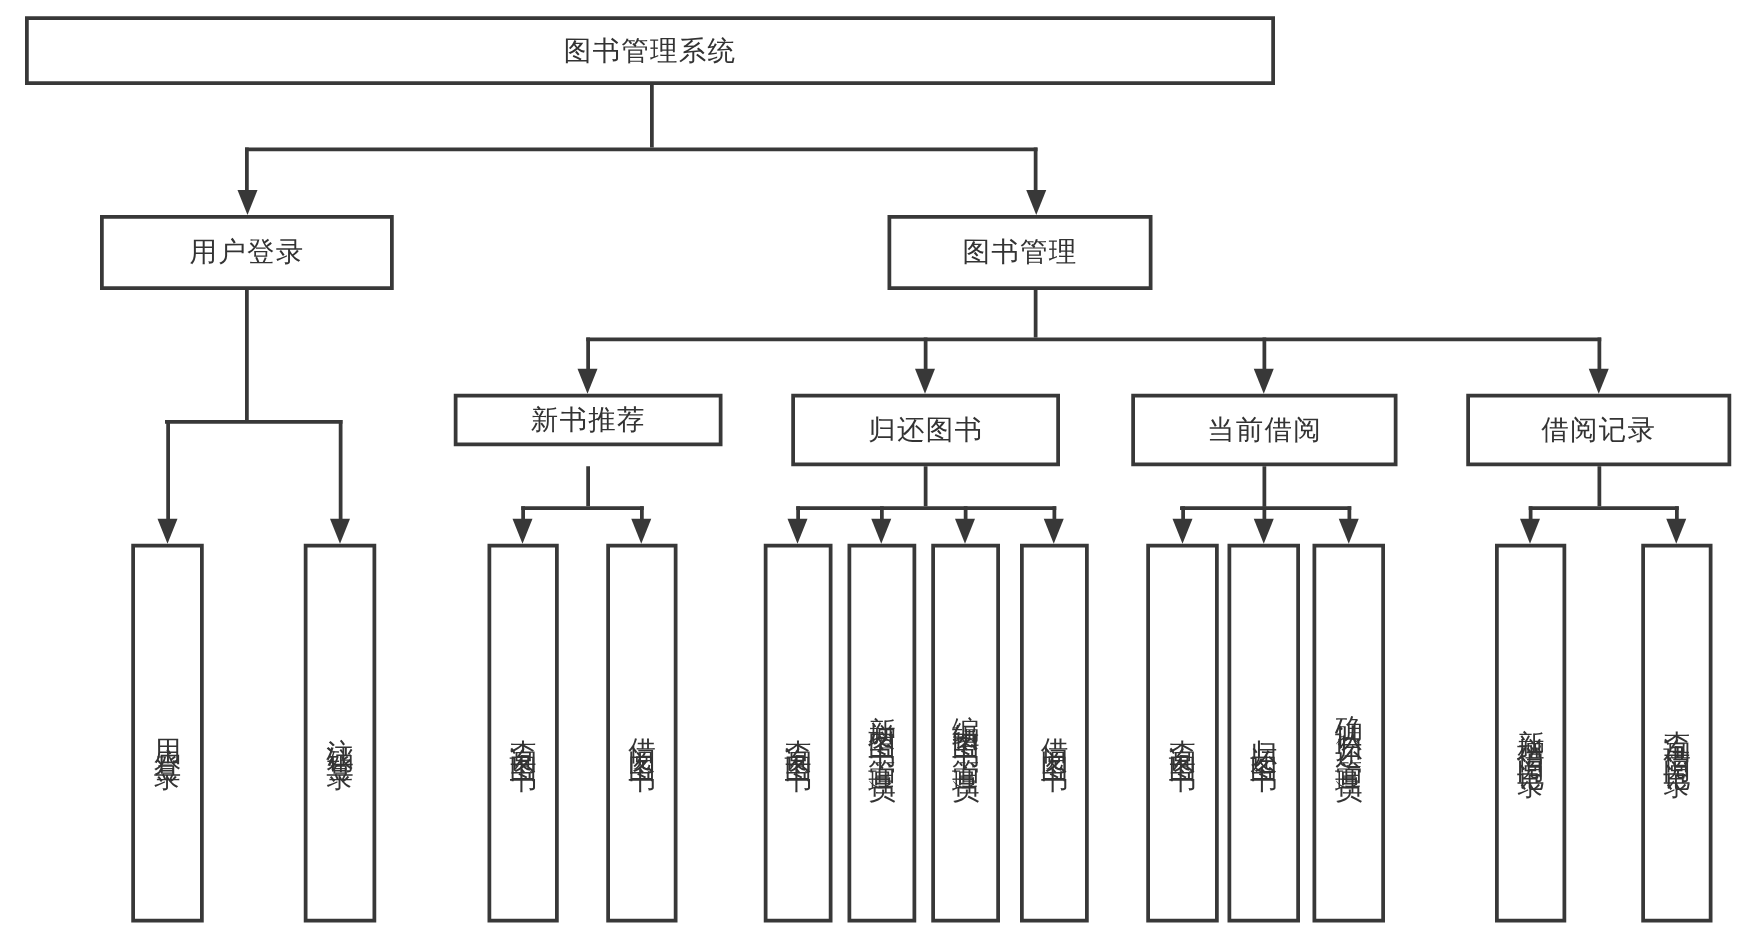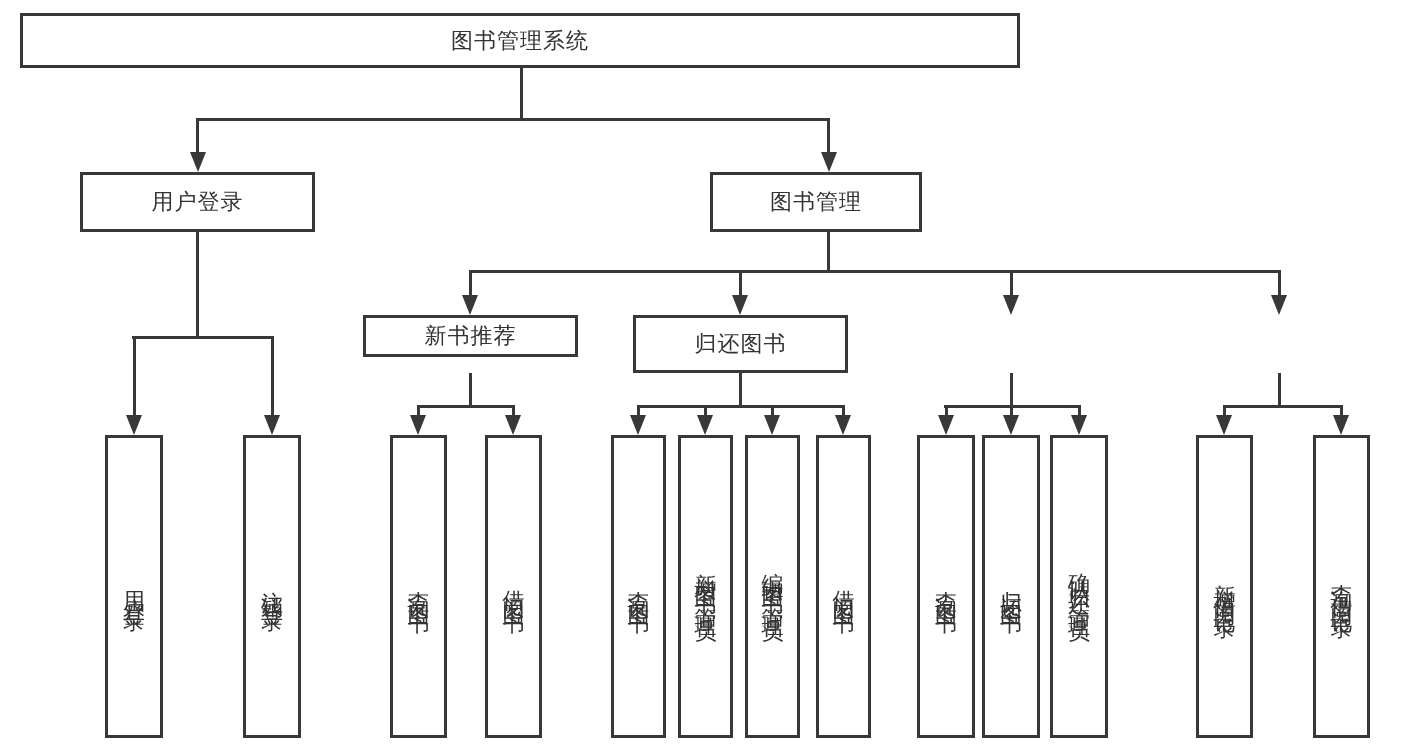--- a/index.html
+++ b/index.html
@@ -69,21 +69,27 @@
   </div>
 
   <div class="box h" style="left:363px;top:315px;width:215px;height:42px">
     <span class="lbl">新书推荐</span>
   </div>
 
   <div class="box h" style="left:633px;top:315px;width:215px;height:58px">
     <span class="lbl">归还图书</span>
   </div>
 
+  <div class="box h" style="left:905px;top:315px;width:213px;height:58px">
+    <span class="lbl">当前借阅</span>
+  </div>
 
+  <div class="box h" style="left:1173px;top:315px;width:212px;height:58px">
+    <span class="lbl">借阅记录</span>
+  </div>
 
   <div class="box v" style="left:105px;top:435px;width:58px;height:303px">
     <span class="lbl">用户登录</span>
   </div>
   <div class="box v" style="left:243px;top:435px;width:58px;height:303px">
     <span class="lbl">注销登录</span>
   </div>
 
   <div class="box v" style="left:390px;top:435px;width:57px;height:303px">
     <span class="lbl">查询图书</span>

